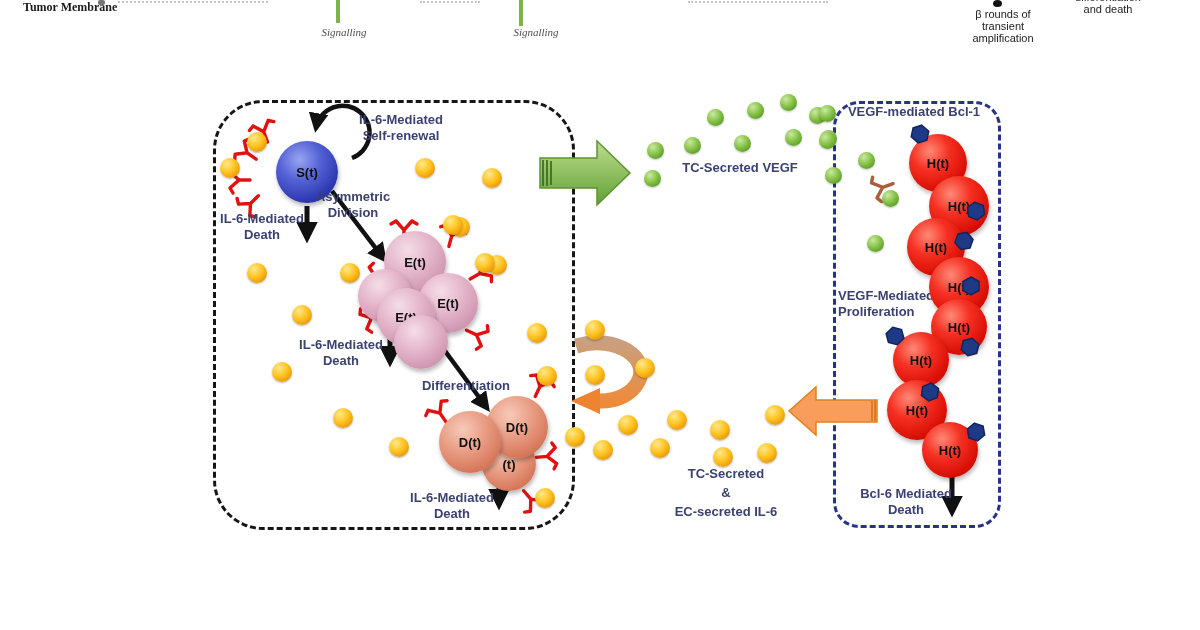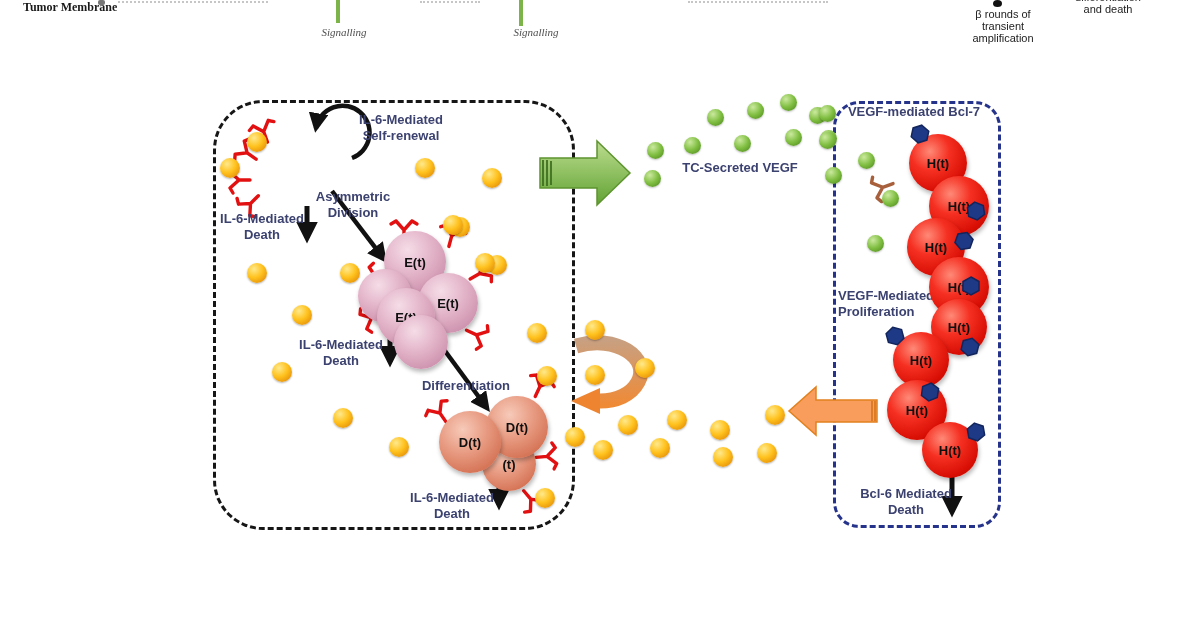--- a/index.html
+++ b/index.html
@@ -183,20 +183,23 @@
       <div class="mol vegf" style="left: 857.5px; top: 151.5px;"></div>
       <div class="mol vegf" style="left: 824.5px; top: 166.5px;"></div>
       <div class="mol vegf" style="left: 881.5px; top: 189.5px;"></div>
       <div class="mol vegf" style="left: 866.5px; top: 234.5px;"></div>
       <div class="mol vegf" style="left: 818.5px; top: 104.5px;"></div>
       <div class="mol vegf" style="left: 818.5px; top: 131.5px;"></div>
     </div>
 
   <div class="layer cells">
 
+    <div class="cell c-blue" style="left:276px;top:141px;width:62px;height:62px;">
+      <span class="cl">S(t)</span>
+      </div>
 
     <div class="cell c-pink" style="left:384px;top:231px;width:62px;height:62px;">
       <span class="cl">E(t)</span>
       </div>
     <div class="cell c-pink" style="left:358px;top:269px;width:54px;height:54px;"></div>
     <div class="cell c-pink" style="left:418px;top:273px;width:60px;height:60px;">
       <span class="cl">E(t)</span>
       </div>
     <div class="cell c-pink" style="left:377px;top:288px;width:58px;height:58px;">
       <span class="cl">E(t)</span>
@@ -272,22 +275,27 @@
   <div class="lbl" style="left:466px;top:378px;">
     <span>Differentiation</span>
   </div>
   <div class="lbl" style="left:452px;top:490px;">
     <span>IL-6-Mediated</span>
     <span>Death</span>
   </div>
   <div class="lbl" style="left:740px;top:160px;">
     <span>TC-Secreted VEGF</span>
   </div>
+  <div class="lbl" style="left:726px;top:464px;line-height:19px;">
+    <span>TC-Secreted</span>
+    <span>&amp;</span>
+    <span>EC-secreted IL-6</span>
+  </div>
   <div class="lbl" style="left:914px;top:104px;">
-    <span>VEGF-mediated Bcl-7</span>
+    <span>VEGF-mediated Bcl-1</span>
   </div>
   <div class="lbl lbl-left" style="left:838px;top:288px;z-index:3;">
     <span>VEGF-Mediated</span>
     <span>Proliferation</span>
   </div>
   <div class="lbl" style="left:906px;top:486px;">
     <span>Bcl-6 Mediated</span>
     <span>Death</span>
   </div>
 

